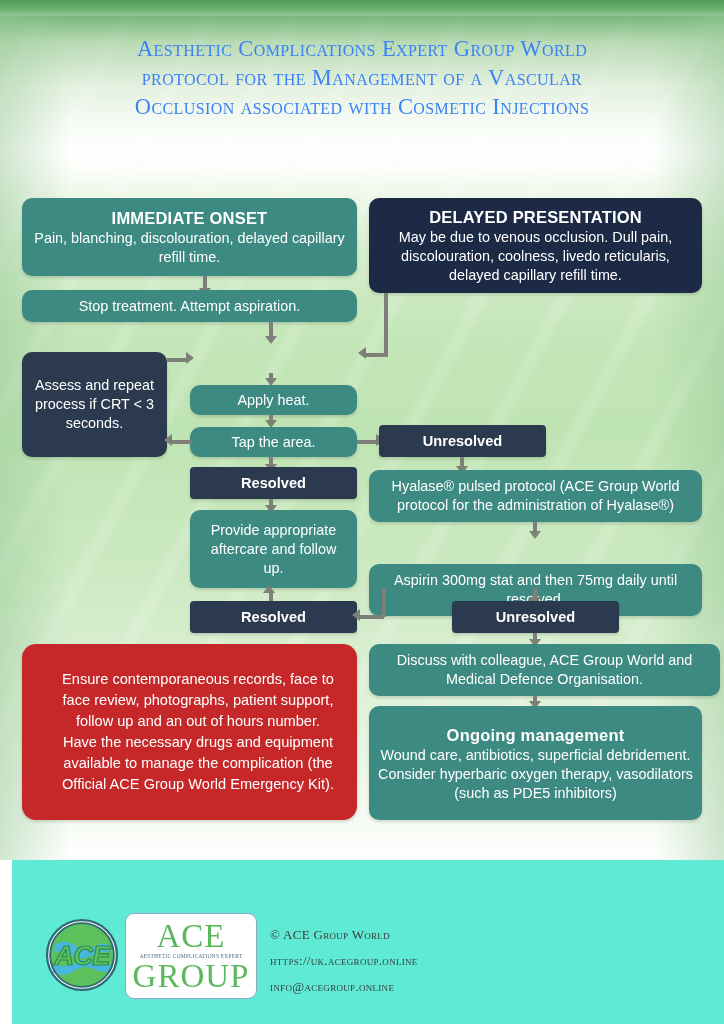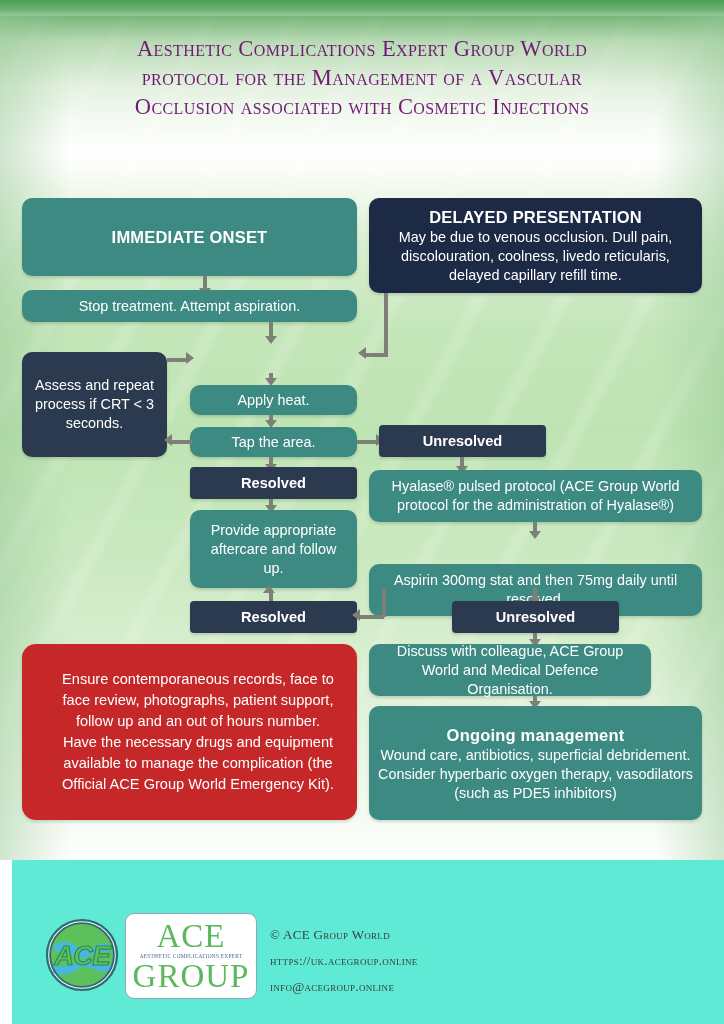--- a/index.html
+++ b/index.html
@@ -79,21 +79,21 @@
   .title-wrap {
     position: absolute;
     left: 32px; top: 34px;
     width: 660px;
     text-align: center;
   }
   .title-line {
     font-family: "Liberation Serif", serif;
     font-size: 22.5px;
     line-height: 29px;
-    color: #701a75;
+    color: #3b82f6;
     font-variant: small-caps;
     letter-spacing: .4px;
     white-space: nowrap;
   }
 
   
   .box {
     position: absolute;
     display: flex;
     align-items: center;
@@ -175,20 +175,21 @@
 
   <div class="title-wrap">
     <div class="title-line">Aesthetic Complications Expert Group World</div>
     <div class="title-line">protocol for the Management of a Vascular</div>
     <div class="title-line">Occlusion associated with Cosmetic Injections</div>
   </div>
 
   <div class="box teal" style="left:22px; top:198px; width:335px; height:78px;">
     <span class="inner">
       <span class="bhead">IMMEDIATE ONSET</span>
+      <span class="btext">Pain, blanching, discolouration, delayed capillary refill time.</span>
     </span>
   </div>
 
   <div class="conn conn-v" style="left:203px; top:276px; height:14px;"></div>
   <div class="arrow arrow-down" style="left:199px; top:288px;"></div>
 
   <div class="box teal" style="left:22px; top:290px; width:335px; height:32px;">
     <span class="inner">Stop treatment. Attempt aspiration.</span>
   </div>
 
@@ -285,21 +286,21 @@
   <div class="conn conn-v" style="left:533px; top:588px; height:12px;"></div>
   <div class="arrow arrow-down" style="left:529px; top:597px;"></div>
 
   <div class="box navy pill" style="left:452px; top:601px; width:167px; height:32px;">
     <span class="inner">Unresolved</span>
   </div>
 
   <div class="conn conn-v" style="left:533px; top:633px; height:9px;"></div>
   <div class="arrow arrow-down" style="left:529px; top:639px;"></div>
 
-  <div class="box teal" style="left:369px; top:644px; width:282px; height:52px;">
+  <div class="box teal" style="left:369px; top:644px; width:351px; height:52px;">
     <span class="inner">Discuss with colleague, ACE Group World and Medical Defence Organisation.</span>
   </div>
 
   <div class="conn conn-v" style="left:533px; top:696px; height:7px;"></div>
   <div class="arrow arrow-down" style="left:529px; top:701px;"></div>
 
   <div class="box teal" style="left:369px; top:706px; width:333px; height:114px;">
     <span class="inner">
       <span class="bhead">Ongoing management</span>
       <span class="btext">Wound care, antibiotics, superficial debridement. Consider hyperbaric oxygen therapy, vasodilators (such as PDE5 inhibitors)</span>

